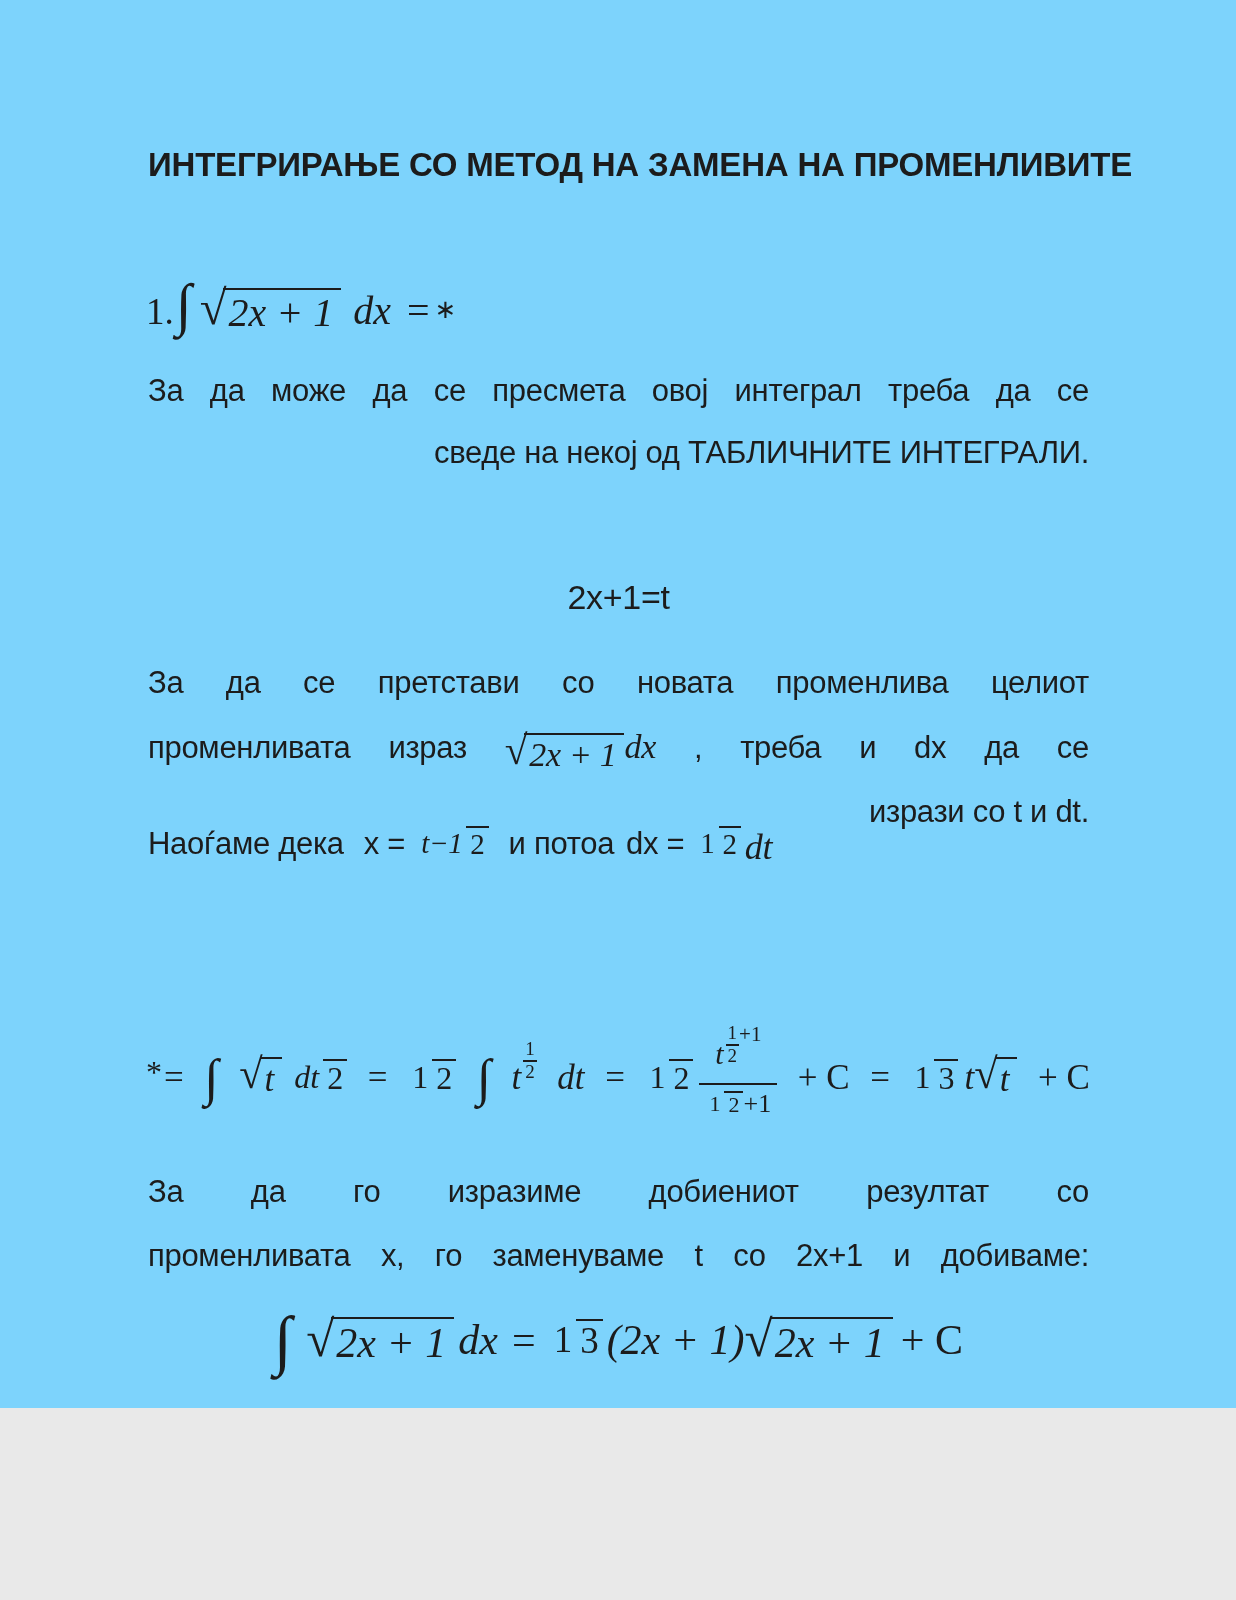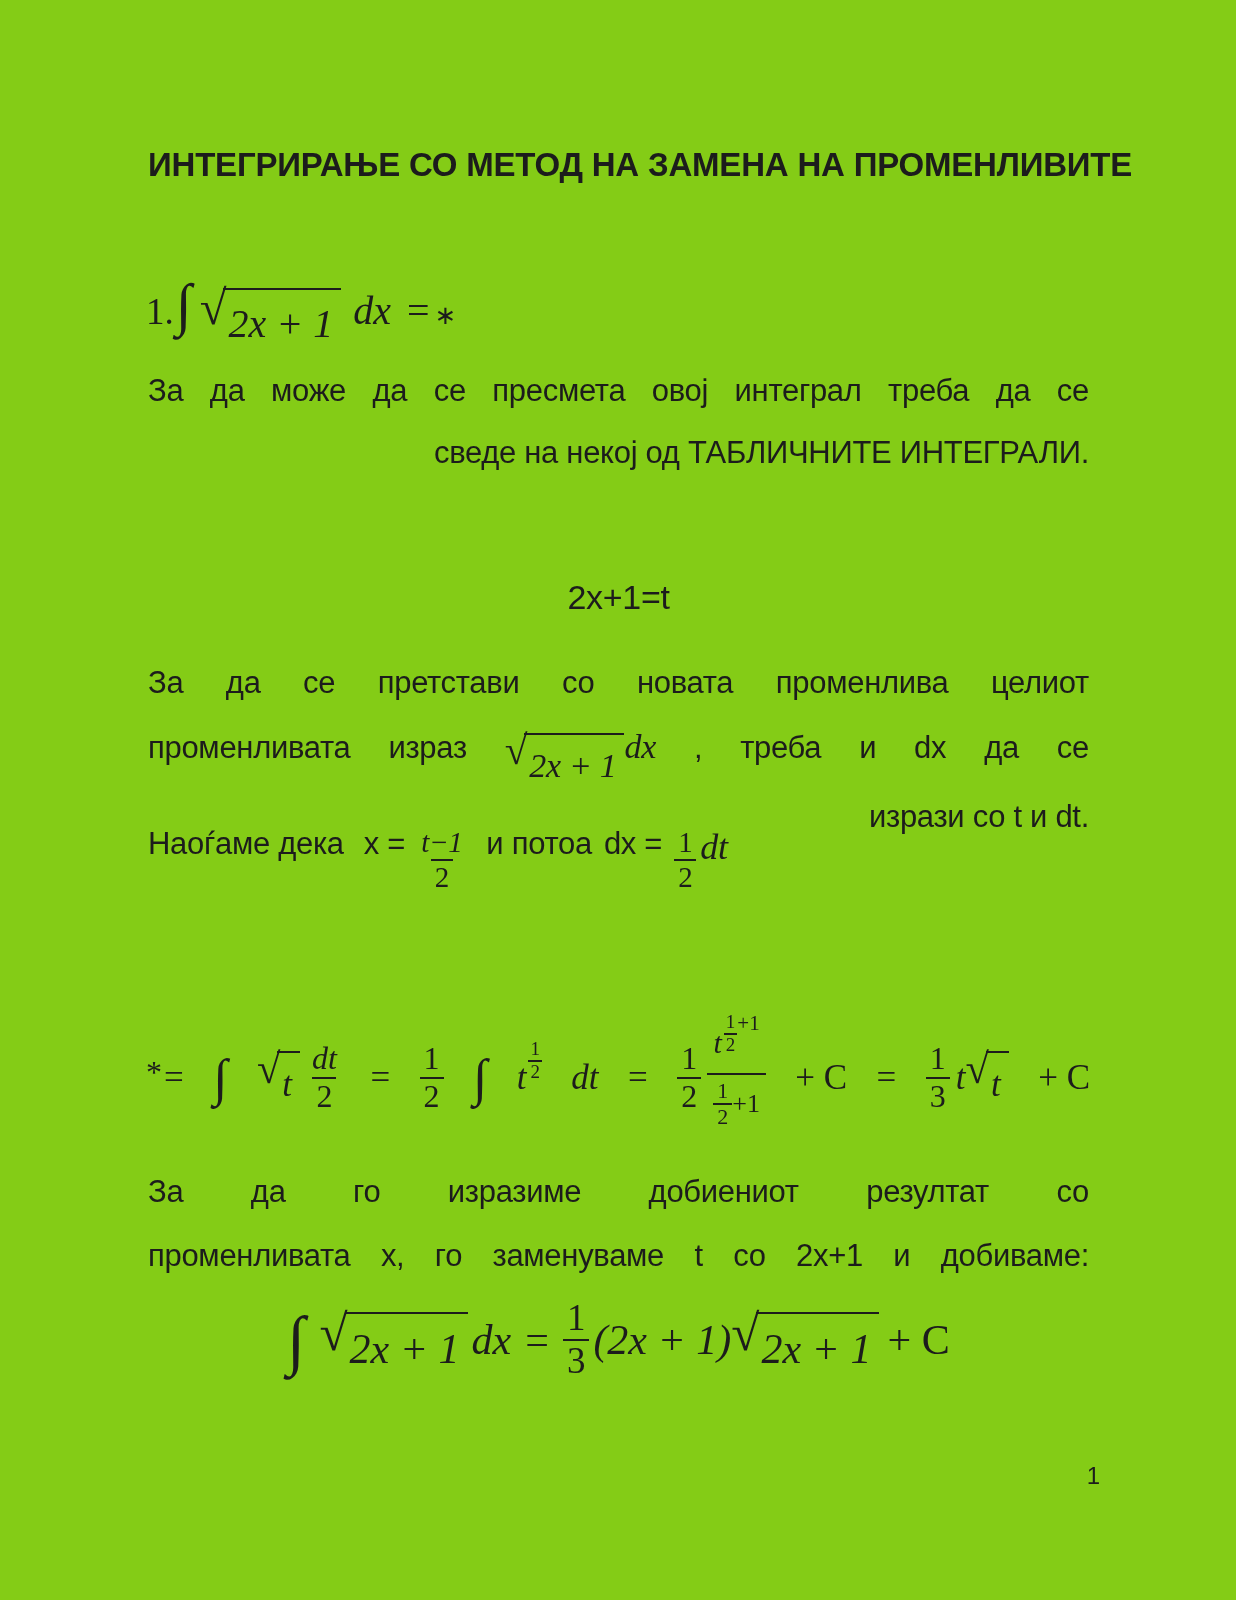--- a/index.html
+++ b/index.html
@@ -1,18 +1,18 @@
 <!DOCTYPE html>
 <html><head>
 <meta charset="utf-8">
 <style>
   * { margin:0; padding:0; box-sizing:border-box; }
   html,body { background:#e9e9e9; }
   .page {
-    position:relative; width:1236px; height:1600px; background:#84cc16;
+    position:relative; width:1236px; height:1408px; background:#7dd3fc;
     color:#1c1c1c; font-family:"Liberation Sans", sans-serif; overflow:hidden;
   }
   
   .title {
     position:absolute; left:148px; top:146px;
     font-size:33px; font-weight:bold; letter-spacing:-0.2px; white-space:nowrap;
   }
   .para { position:absolute; left:148px; width:941px; font-size:31px; letter-spacing:-0.3px; }
   .line { display:block; }
   .j    { text-align:justify; text-align-last:justify; }
@@ -22,28 +22,28 @@
   .sub { top:572px; text-align:center; font-size:34px; line-height:50px; }
   .p3 { top:651px; line-height:64px; }
   .p4 { top:945px; line-height:62px; }
   .p5 { top:1160px; line-height:64px; }
   .pagenum { position:absolute; left:1040px; top:1462px; width:60px; text-align:right; font-size:24px; }
 
   
   .m  { font-family:"Liberation Serif", serif; font-style:italic; }
   .mu { font-family:"Liberation Serif", serif; font-style:normal; }
   .int { font-family:"Liberation Serif", serif; font-style:normal; line-height:1; }
-  .frac { display:inline-flex; flex-direction:column; align-items:center;
+  .frac { display:inline-flex; flex-direction:row; align-items:center;
           font-family:"Liberation Serif", serif; line-height:1.1; vertical-align:middle; }
   .frac .fn { padding:0 4px; }
   .frac .fd { border-top:2px solid #1c1c1c; padding:0 4px; }
   .sqrt { display:inline-flex; align-items:flex-start; font-family:"Liberation Serif", serif; }
   .sqrt .sg { font-style:normal; font-size:1.22em; line-height:1; margin-right:-3px; }
   .sqrt .rd { border-top:2.5px solid #1c1c1c; line-height:1.12; font-style:italic;
-              padding:12px 8px 0 5px; margin-top:0.1em; white-space:nowrap; }
+              padding:1px 8px 0 5px; margin-top:0.1em; white-space:nowrap; }
 
   
   .eq1 { position:absolute; left:146px; top:276px; display:flex; align-items:baseline;
          font-size:40px; font-family:"Liberation Serif", serif; }
   .eq1 .label { font-size:37px; }
   .eq1 .int { font-size:58px; margin:0 8px 0 2px; }
   .eq1 .dx { margin-left:12px; }
   .eq1 .eqs { margin-left:16px; }
   .eq1 .star { font-size:26px; margin-left:5px; align-self:center; position:relative; top:4px; }
 

